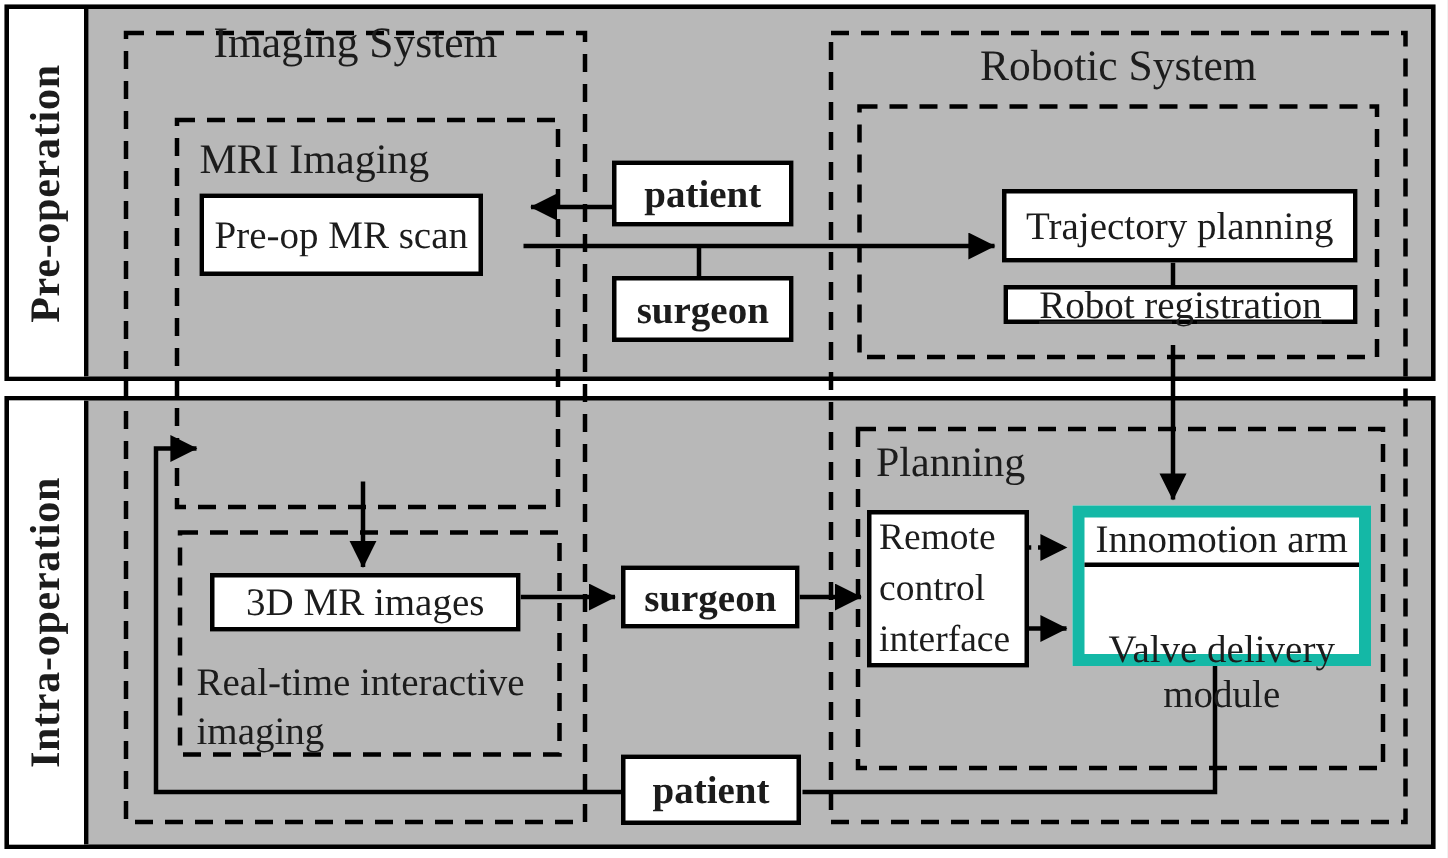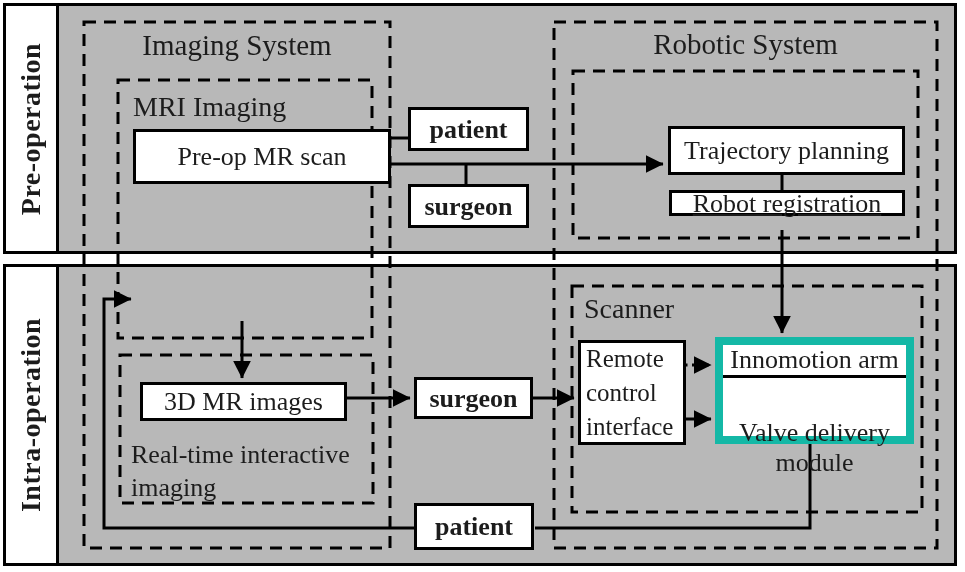--- a/index.html
+++ b/index.html
@@ -82,27 +82,27 @@
       <line x1="242" y1="321" x2="242" y2="378" marker-end="url(#arr)"></line>
       <line x1="347" y1="398" x2="410" y2="398" marker-end="url(#arr)"></line>
       <line x1="533" y1="398" x2="574" y2="398" marker-end="url(#arr)"></line>
       <line x1="685" y1="365" x2="711" y2="365" stroke-dasharray="2.5 4.5" marker-end="url(#arr)"></line>
       <line x1="685" y1="419" x2="711" y2="419" marker-end="url(#arr)"></line>
       <polyline points="810,444 810,528 535,528"></polyline>
       <polyline points="414,528 104,528 104,299 131,299" marker-end="url(#arr)"></polyline>
     </g>
   </svg>
 
-  <div class="gtitle" style="left:84px; top:29px; width:306px;">Imaging System</div>
+  <div class="gtitle" style="left:84px; top:13px; width:306px;">Imaging System</div>
   <div class="gtitle" style="left:554px; top:28px; width:383px;">Robotic System</div>
   <div class="glabel" style="left:133px; top:91px;">MRI Imaging</div>
-  <div class="glabel" style="left:584px; top:293px;">Scanner</div>
+  <div class="glabel" style="left:584px; top:293px;">Planning</div>
   <div class="glabel" id="realtime-label" style="left:131px; top:438px;">Real-time interactive imaging</div>
 
-  <div class="node" style="left:133px; top:129px; width:258px; height:55px;">Pre-op MR scan</div>
+  <div class="node" style="left:133px; top:129px; width:189px; height:55px;">Pre-op MR scan</div>
   <div class="node bold" style="left:408px; top:107px; width:121px; height:44px;">patient</div>
   <div class="node bold" style="left:408px; top:184px; width:121px; height:44px;">surgeon</div>
   <div class="node" style="left:668px; top:126px; width:237px; height:49px;">Trajectory planning</div>
   <div class="node" style="left:669px; top:190px; width:236px; height:26px;text-decoration:underline;">Robot registration</div>
 
   <div class="node" style="left:140px; top:382px; width:207px; height:39px;">3D MR images</div>
   <div class="node bold" style="left:414px; top:377px; width:119px; height:42px;">surgeon</div>
   <div class="node" id="remote-box" style="left:578px; top:340px; width:108px; height:105px;">Remote control interface</div>
 
   <div class="stack" style="left:715px; top:337px; width:199px; height:107px;">

